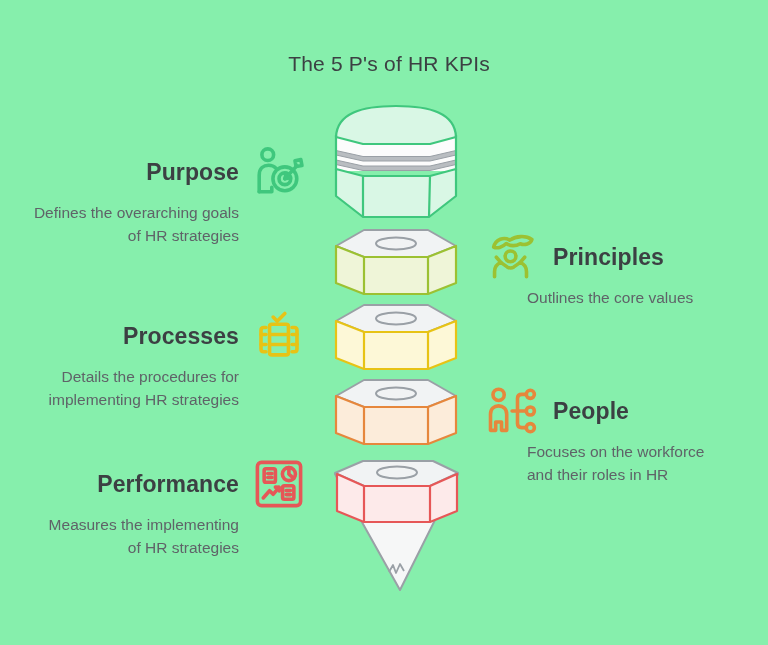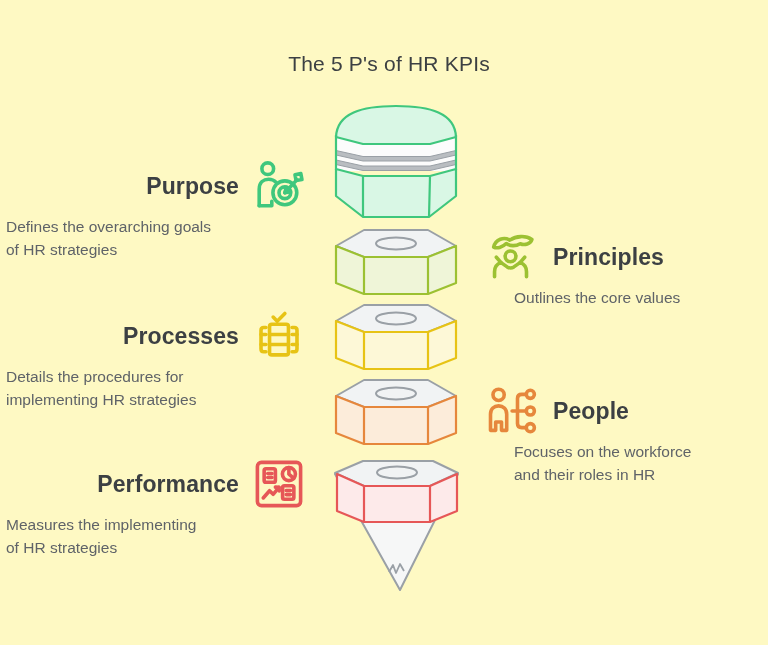--- a/index.html
+++ b/index.html
@@ -1,38 +1,38 @@
 <!DOCTYPE html>
 <html><head>
 <meta charset="utf-8">
 <style>
   html,body{margin:0;padding:0;background:#ffffff;}
   .canvas{
     position:relative;width:768px;height:645px;overflow:hidden;
-    background:#fef9c3;font-family:"Liberation Sans", sans-serif;
+    background:#86efac;font-family:"Liberation Sans", sans-serif;
   }
   .title{
     position:absolute;top:52px;left:0;width:768px;text-align:center;
     font-size:21px;font-weight:400;color:#3c4043;letter-spacing:.2px;
     transform:translateX(5px);
   }
   .item{position:absolute;}
   .item .row{display:flex;align-items:center;height:48px;}
   .item.left{right:462px;width:300px;}
   .item.left .row{justify-content:flex-end;gap:13px;}
   .item.right{left:486px;width:280px;}
   .item.right .row{justify-content:flex-start;gap:13px;}
   .item h2{
     margin:0;font-size:23px;font-weight:700;color:#3c4043;letter-spacing:.1px;
   }
   .icon{width:54px;height:54px;flex:0 0 54px;display:block;}
   .icon svg{display:block;width:54px;height:54px;}
   .desc{margin-top:5px;font-size:15.5px;line-height:23px;color:#5f6368;}
-  .item.left  .desc{margin-right:67px;}
-  .item.right .desc{text-align:left;margin-left:28px;}
+  .item.left  .desc{text-align:right;margin-right:67px;}
+  .item.right .desc{text-align:left;margin-left:41px;}
   .desc div{white-space:nowrap;}
   .funnel{position:absolute;left:300px;top:98px;}
 </style>
 </head>
 <body>
 <div class="canvas">
 
   <div class="title">The 5 P's of HR KPIs</div>
 
   <svg class="funnel" width="200" height="510" viewBox="300 98 200 510">
@@ -71,21 +71,21 @@
     <g>
       <path stroke-width="2" stroke-linejoin="round" d="M335,474 L458,474 L400,590 Z" stroke="#9aa0a6" fill="#f6f7f7"></path>
       <path fill="none" stroke-width="1.8" stroke-linejoin="round" d="M389,572 L393,565 L396,573 L400,564 L404,571" stroke="#9aa0a6"></path>
       <path stroke-width="2" stroke-linejoin="round" d="M335,473 L363,461 L433,461 L458,473 L430,486 L364,486 Z" stroke="#9aa0a6" fill="#f1f3f4"></path>
       <ellipse fill="none" stroke-width="2" cx="397" cy="472.5" rx="20" ry="6" stroke="#9aa0a6"></ellipse>
       <path stroke-width="2.2" stroke-linejoin="round" d="M337,474 L364,486 L430,486 L457,474 L457,511 L430,522 L364,522 L337,511 Z" stroke="#e65757" fill="#fdeaea"></path>
       <path fill="none" stroke-width="2.2" d="M364,486 V522 M430,486 V522" stroke="#e65757"></path>
     </g>
   </svg>
 
-  <div class="item left" style="top:162px">
+  <div class="item left" style="top:148px">
     <div class="row">
       <h2>Purpose</h2>
       <span class="icon">
         <svg viewBox="0 0 24 24">
           <g fill="none" stroke-width="1.6" stroke-linecap="round" stroke-linejoin="round" stroke="#3fc77d">
             <circle cx="7" cy="4.3" r="2.6"></circle>
             <path d="M3.2,20.8 V13.4 C3.2,10.4 5.2,9 7.4,9 C8.9,9 9.9,9.5 10.6,10.3"></path>
             <path d="M3.2,20.8 H8.8 V18.8"></path>
             <circle cx="14.6" cy="15" r="5.3"></circle>
             <circle cx="14.6" cy="15" r="2.6"></circle>

